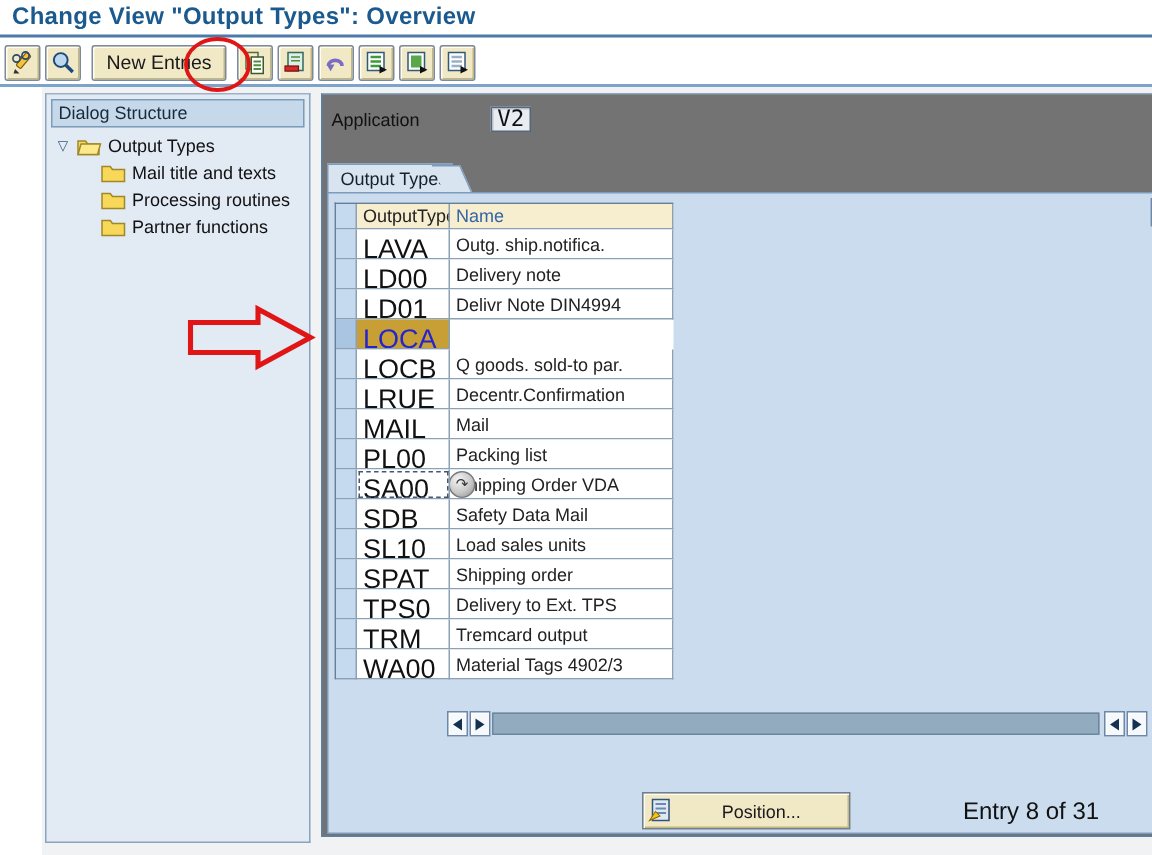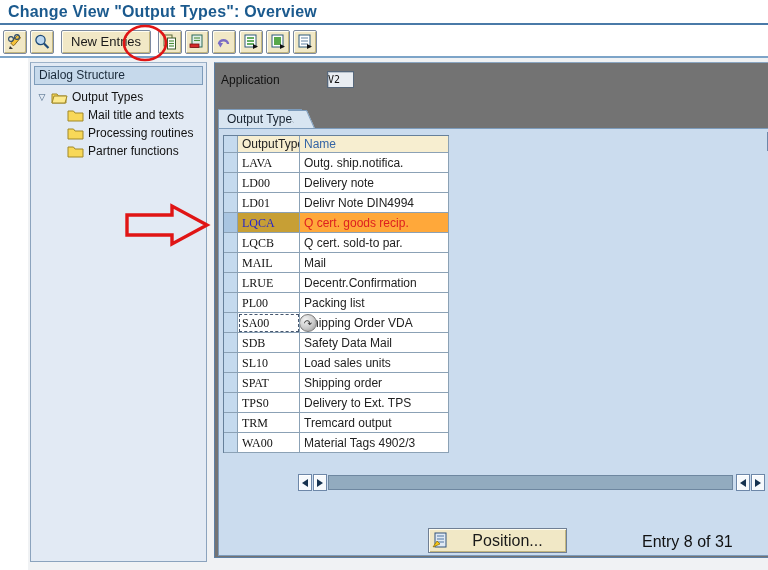--- a/index.html
+++ b/index.html
@@ -34,37 +34,37 @@
   .tree-row > * { position:relative; }
   .expander { width:14px; text-align:center; font-size:9px; color:#3a5a7a; margin-left:4px; }
   .folder { width:17px; height:13px; display:inline-block; margin:0 4px 0 2px; }
   .indent { width:34px; display:inline-block; }
 
   
   .main { position:absolute; left:186px; top:4px; width:571px; height:496px; background:#737373; border:1px solid #5d7fa3; border-top-color:#8aa6c2; }
   .app-row { position:absolute; left:6px; top:8px; display:flex; align-items:center; }
   .app-label { font-size:12px; color:#111; width:106px; }
   .app-field { width:27px; height:17px; background:#e9edf2; border:1px solid #56677a; box-shadow:inset 1px 1px 0 #b9c2cc;
-               font-family:"DejaVu Sans Mono",monospace; font-size:10px; line-height:15px; color:#111; }
+               font-family:"DejaVu Sans Mono",monospace; font-size:15px; text-align:center; line-height:15px; color:#111; }
 
   
   .tabstrip { position:absolute; left:3px; top:46px; height:19px; }
   .tab { position:relative; height:19px; background:#d8e5f1; border:1px solid #7d9cbc; border-right:none; border-bottom:none;
          padding:2px 4px 0 8px; font-size:12px; color:#16212e; }
   .tab::after { content:""; position:absolute; top:0; right:-9px; width:18px; height:100%;
                 transform:skewX(24deg); background:#d8e5f1; border-top:1px solid #7d9cbc; border-right:1px solid #7d9cbc; }
   .tabpanel { position:absolute; left:3px; top:65px; width:566px; height:428px; border:1px solid #7d9cbc; background:#cbdcee; }
 
   
   .grid { position:absolute; left:4px; top:6px; border-top:1px solid #66809a; border-left:1px solid #66809a; background:#fff; width:226px; }
   .grow { display:flex; height:20px; }
   .grow.head { height:17px; }
   .gcell { border-right:1px solid #8ba1b5; border-bottom:1px solid #8ba1b5; overflow:hidden; white-space:nowrap; }
   .c-sel  { width:14px; background:#c5daee; }
-  .c-code { width:62px; background:#fff; font-family:Liberation Serif, serif; font-size:12px; padding:3px 0 0 4px; color:#111; }
+  .c-code { width:62px; background:#fff; font-family:Liberation Sans, sans-serif; font-size:18px; padding:3px 0 0 4px; color:#111; }
   .c-name { width:149px; background:#fff; font-size:12px; padding:3px 0 0 4px; color:#222; position:relative; }
   .head .c-sel { background:#c5daee; }
   .head .c-code, .head .c-name { background:#f7eed0; font-family:"Liberation Sans",sans-serif; font-size:12px; padding-top:1px; }
   .head .c-code { color:#222; }
   .head .c-name { color:#3565a5; }
   .sel-row .c-sel  { background:#a9c5e1; }
   .sel-row .c-code { background:#c79f35; color:#2424cc; }
   .sel-row .c-name { background:#ffa83a; color:#dd2020; }
   .focus-code { outline:1px dashed #45566e; outline-offset:-2px; }
   .cursor-badge { position:absolute; left:-1px; top:1px; width:18px; height:18px; border-radius:50%;
@@ -79,21 +79,21 @@
   .tri-down { width:0; height:0; border-left:4px solid transparent; border-right:4px solid transparent; border-top:6px solid #14314f; }
   .tri-left { width:0; height:0; border-top:4px solid transparent; border-bottom:4px solid transparent; border-right:6px solid #14314f; }
   .tri-right{ width:0; height:0; border-top:4px solid transparent; border-bottom:4px solid transparent; border-left:6px solid #14314f; }
   .vtrack { position:absolute; left:551px; top:65px; width:14px; height:233px; background:#92abbf; border:1px solid #6e87a0; }
   .vthumb { position:absolute; left:0px; top:51px; width:12px; height:15px; background:#fff; border:1px solid #6e87a0; }
   .htrack { position:absolute; left:109px; top:346px; width:405px; height:15px; background:#92abbf; border:1px solid #6e87a0; }
   .cfg { position:absolute; left:548px; top:3px; width:18px; height:19px; background:#f6f9fc; border:1px solid #6d87a8; display:flex; align-items:center; justify-content:center; }
 
   
   .pos-btn { position:absolute; left:209px; top:399px; width:139px; height:25px; background:#f1e8c6; border:1px solid #6f7f95;
-             box-shadow:inset 1px 1px 0 #fffdf0, inset -1px -1px 0 #c3b67e; display:flex; align-items:center; font-size:16px; color:#1a1a1a; }
+             box-shadow:inset 1px 1px 0 #fffdf0, inset -1px -1px 0 #c3b67e; display:flex; align-items:center; font-size:12px; color:#1a1a1a; }
   .pos-btn .lbl { flex:1; text-align:center; }
   .entry-status { position:absolute; left:423px; top:404px; font-size:16px; color:#111; }
 
   
   .annot { position:absolute; pointer-events:none; }
 </style>
 </head>
 <body>
 
 <div class="screen">
@@ -251,36 +251,35 @@
             <div class="gcell c-name">Delivery note</div>
           </div>
           <div class="grow">
             <div class="gcell c-sel"></div>
             <div class="gcell c-code">LD01</div>
             <div class="gcell c-name">Delivr Note DIN4994</div>
           </div>
           <div class="grow sel-row">
             <div class="gcell c-sel"></div>
             <div class="gcell c-code">LQCA</div>
-            <div class="gcell c-name">Q cert. goods recip.</div>
           </div>
           <div class="grow">
             <div class="gcell c-sel"></div>
             <div class="gcell c-code">LQCB</div>
-            <div class="gcell c-name">Q cert. sold-to par.</div>
+            <div class="gcell c-name">Q goods. sold-to par.</div>
+          </div>
+          <div class="grow">
+            <div class="gcell c-sel"></div>
+            <div class="gcell c-code">LRUE</div>
+            <div class="gcell c-name">Decentr.Confirmation</div>
           </div>
           <div class="grow">
             <div class="gcell c-sel"></div>
             <div class="gcell c-code">MAIL</div>
             <div class="gcell c-name">Mail</div>
-          </div>
-          <div class="grow">
-            <div class="gcell c-sel"></div>
-            <div class="gcell c-code">LRUE</div>
-            <div class="gcell c-name">Decentr.Confirmation</div>
           </div>
           <div class="grow">
             <div class="gcell c-sel"></div>
             <div class="gcell c-code">PL00</div>
             <div class="gcell c-name">Packing list</div>
           </div>
           <div class="grow">
             <div class="gcell c-sel"></div>
             <div class="gcell c-code focus-code">SA00</div>
             <div class="gcell c-name">

